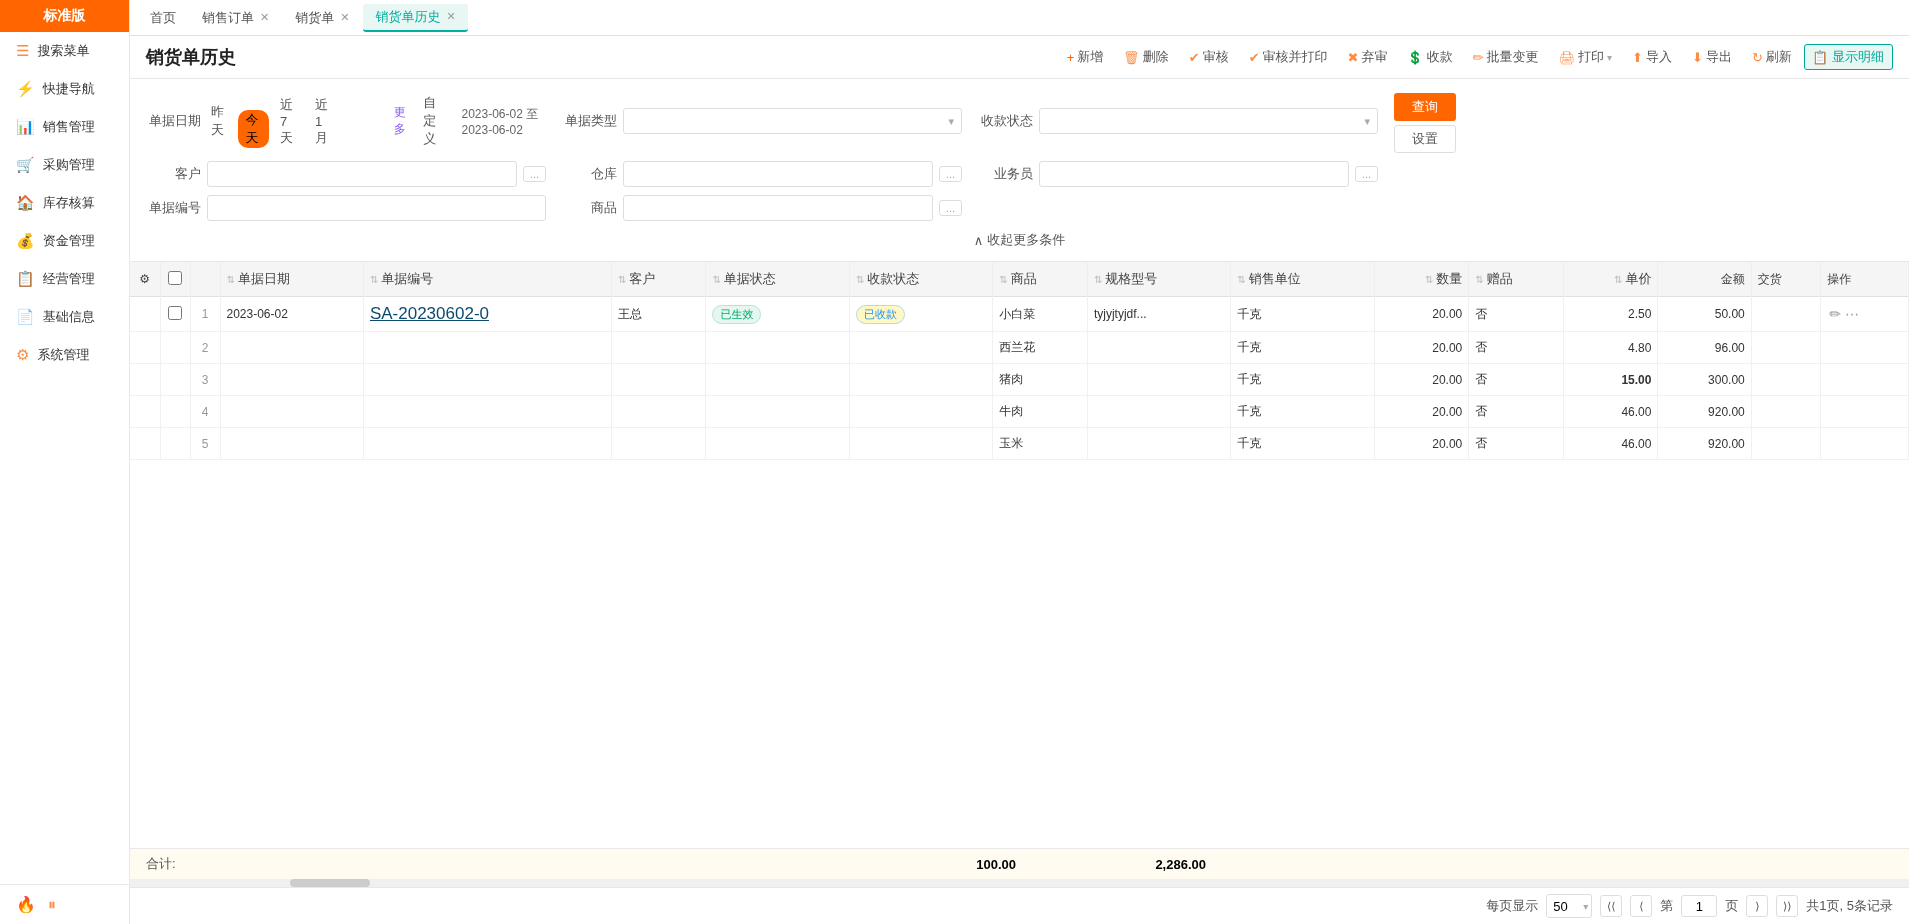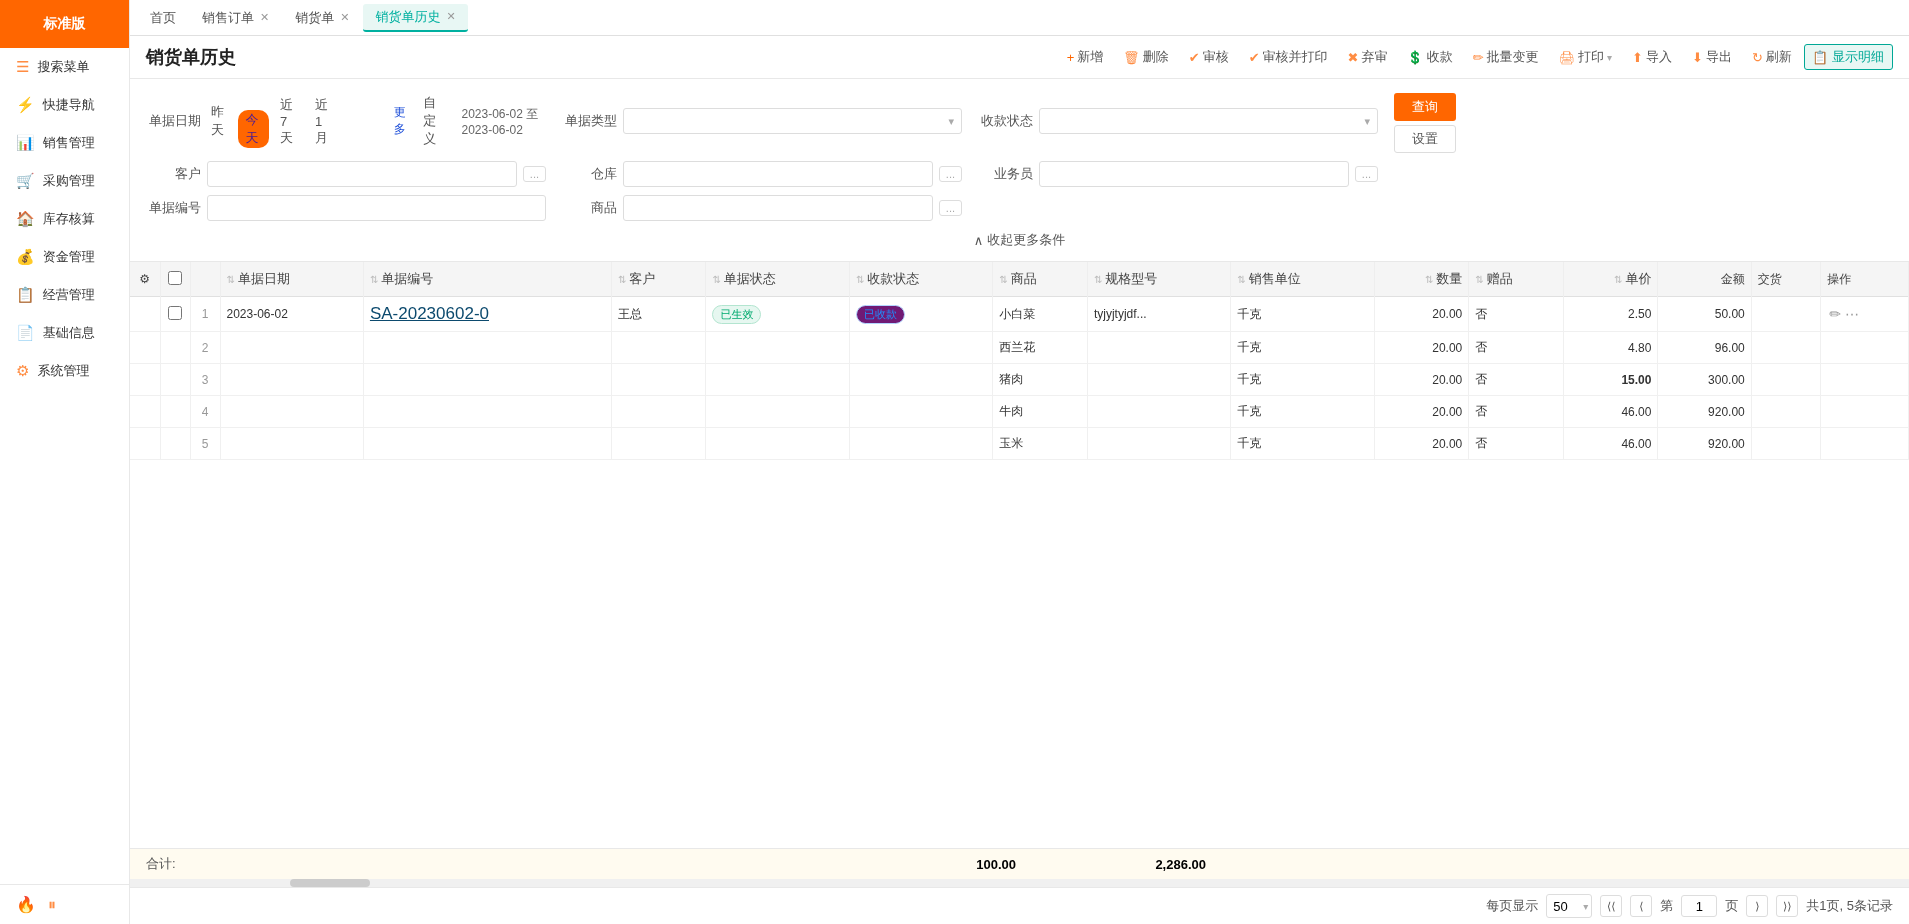--- a/index.html
+++ b/index.html
@@ -10,21 +10,21 @@
       width: 130px;
       background: #fff;
       border-right: 1px solid #e8e8e8;
       display: flex;
       flex-direction: column;
       flex-shrink: 0;
       height: 100%;
     }
     .sidebar-top {
       background: #ff6600;
-      height: 48px;
+      height: 32px;
       display: flex;
       align-items: center;
       justify-content: center;
       color: #fff;
       font-size: 14px;
       font-weight: bold;
     }
     .sidebar-item {
       display: flex;
       align-items: center;
@@ -180,27 +180,27 @@
       font-size: 12px;
     }
     .date-tag {
       color: #555;
       cursor: pointer;
       padding: 1px 4px;
       border-radius: 2px;
     }
     .date-tag.active {
       background: #ff6600;
-      color: #4c1d95;
+      color: #000000;
       border-radius: 10px;
       padding: 1px 8px;
       margin-top: 16px;
     }
     .date-range { font-size: 12px; color: #666; margin-left: 4px; }
-    .more-link { color: #1d4ed8; cursor: pointer; font-size: 12px; margin-left: 44px; }
+    .more-link { color: #8b5cf6; cursor: pointer; font-size: 12px; margin-left: 44px; }
     .ellipsis-btn {
       color: #aaa;
       cursor: pointer;
       padding: 1px 6px;
       border: 1px solid #ddd;
       border-radius: 3px;
       font-size: 11px;
     }
     .collapse-btn {
       display: flex;
@@ -265,21 +265,21 @@
       border-right: 1px solid #f0f0f0;
       white-space: nowrap;
     }
     .badge {
       display: inline-block;
       padding: 1px 7px;
       border-radius: 10px;
       font-size: 11px;
     }
     .badge-green { background: #e6f7f0; color: #00aa6e; border: 1px solid #b3e5d0; }
-    .badge-blue { background: #701a75; color: #1e90ff; border: 1px solid #b3d6ff; }
+    .badge-blue { background: #fef9c3; color: #1e90ff; border: 1px solid #b3d6ff; }
     .link-text { color: #0c4a6e; cursor: pointer; text-decoration: underline; font-size: 17px; }
     .action-icon { color: #999; cursor: pointer; font-size: 14px; margin: 0 2px; }
 
     
     .table-footer {
       background: #fffbf0;
       border-top: 1px solid #e8e8e8;
       padding: 6px 16px;
       display: flex;
       align-items: center;

